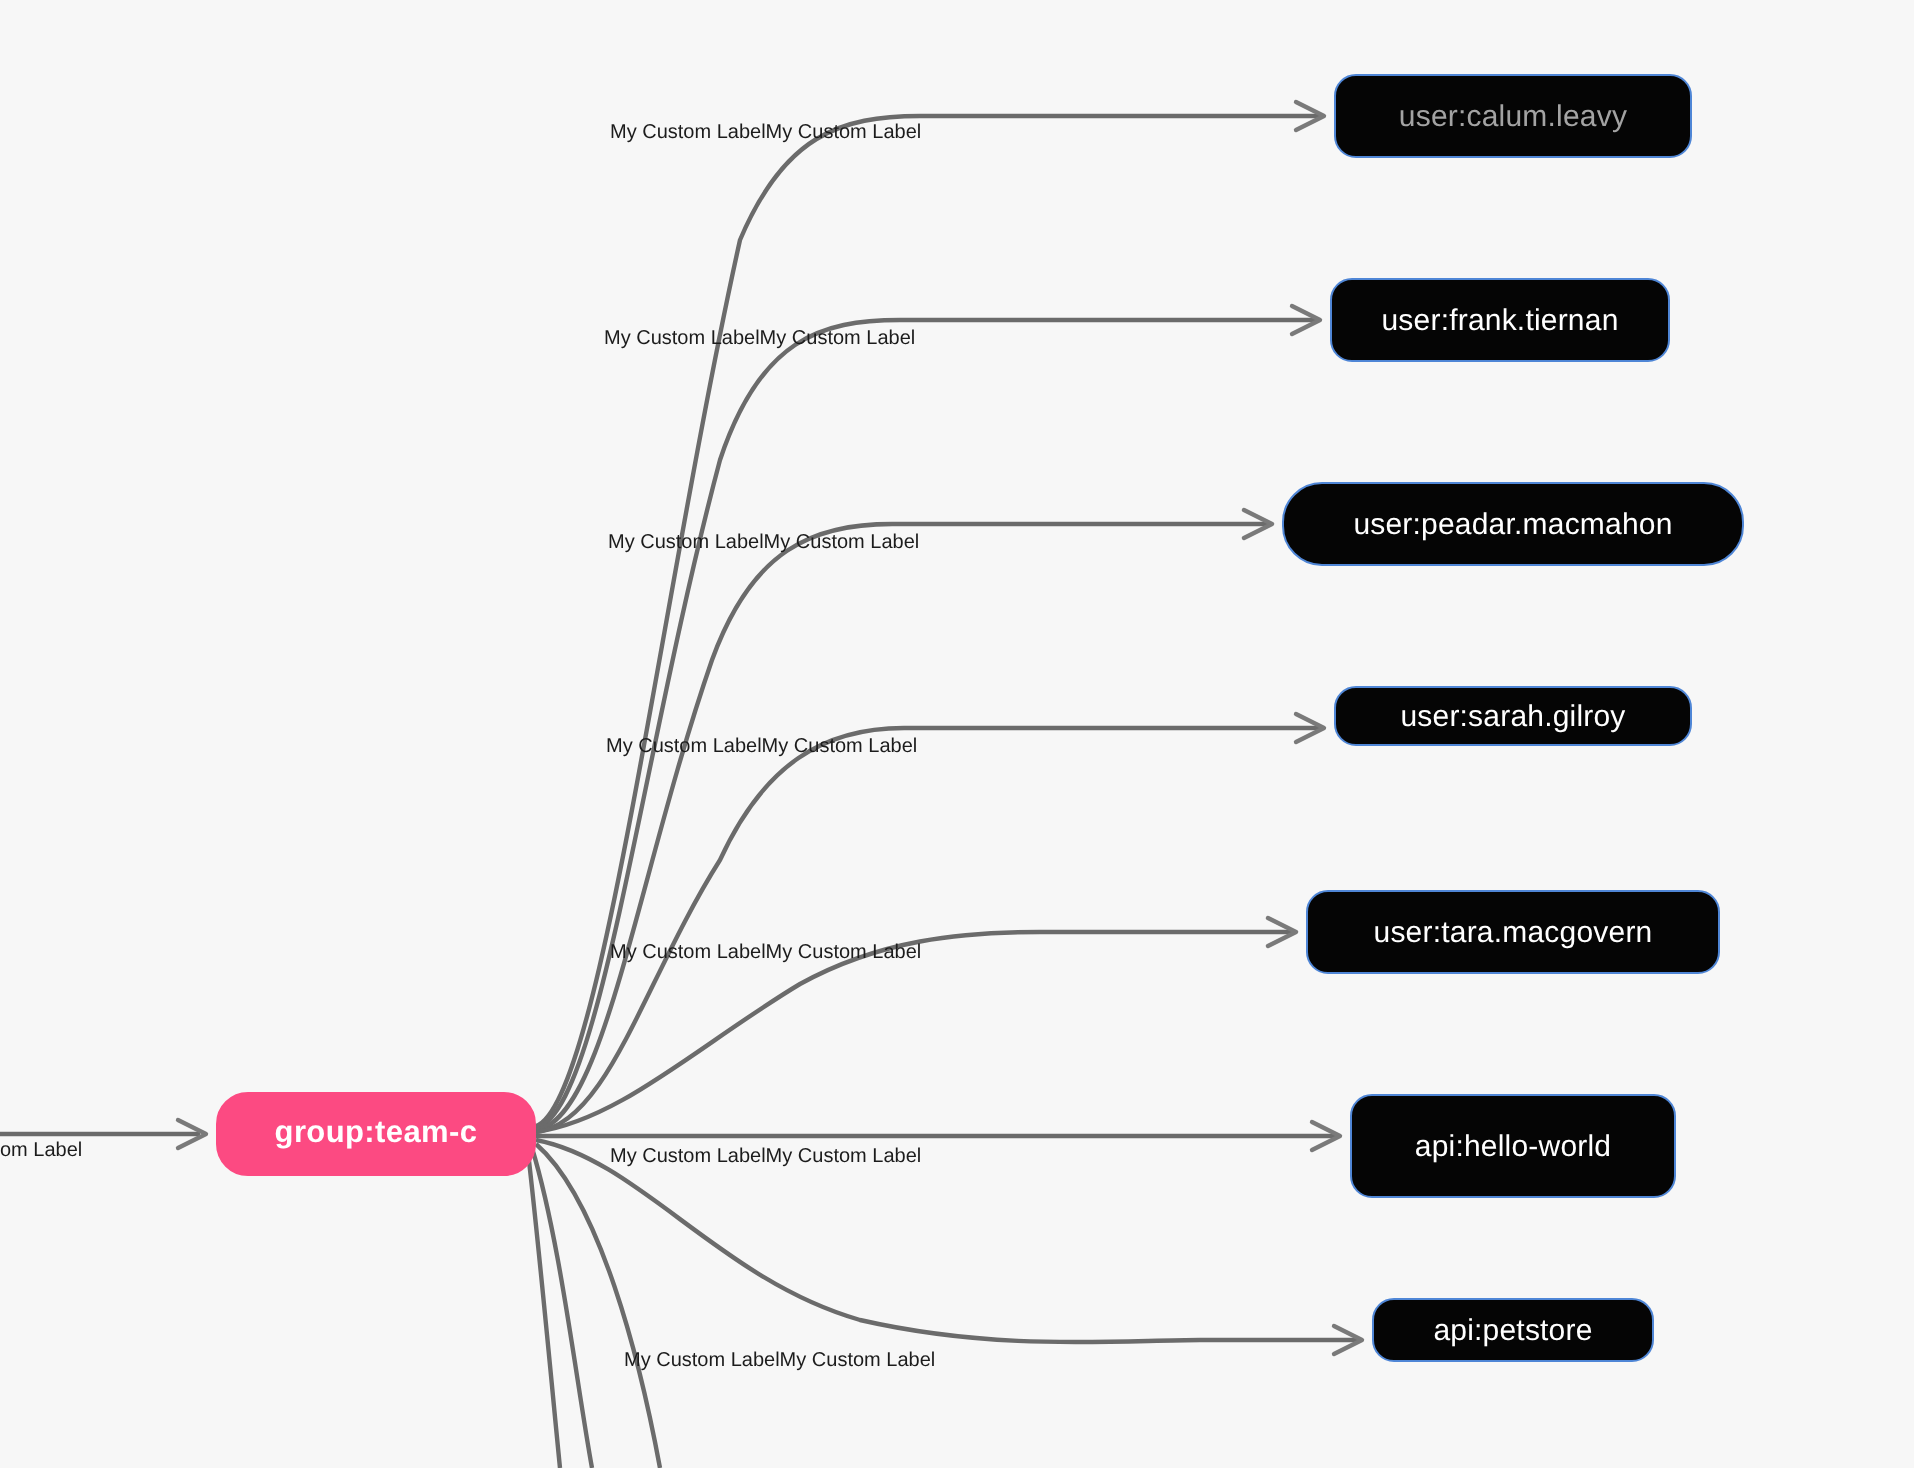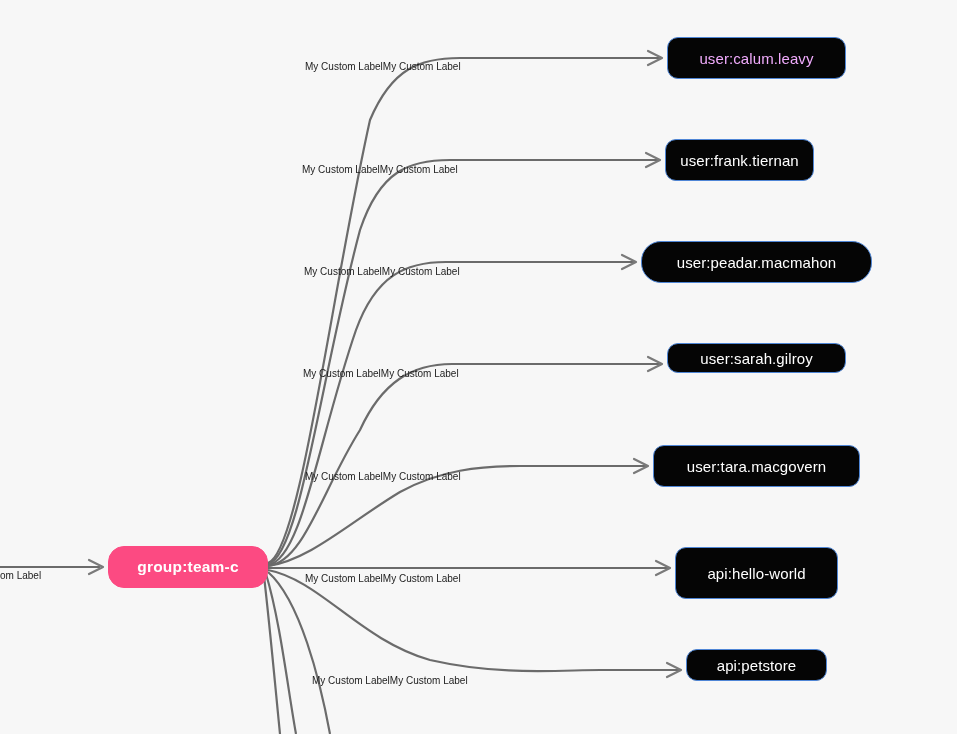--- a/index.html
+++ b/index.html
@@ -104,24 +104,24 @@
       <div class="edge-label" style="left: 0px; top: 570px; color: rgb(28, 28, 28);">om Label</div>
       <div class="edge-label" style="left: 305px; top: 61px; color: rgb(28, 28, 28);">My Custom LabelMy Custom Label</div>
       <div class="edge-label" style="left: 302px; top: 164px; color: rgb(28, 28, 28);">My Custom LabelMy Custom Label</div>
       <div class="edge-label" style="left: 304px; top: 266px; color: rgb(28, 28, 28);">My Custom LabelMy Custom Label</div>
       <div class="edge-label" style="left: 303px; top: 368px; color: rgb(28, 28, 28);">My Custom LabelMy Custom Label</div>
       <div class="edge-label" style="left: 305px; top: 471px; color: rgb(28, 28, 28);">My Custom LabelMy Custom Label</div>
       <div class="edge-label" style="left: 305px; top: 573px; color: rgb(28, 28, 28);">My Custom LabelMy Custom Label</div>
       <div class="edge-label" style="left: 312px; top: 675px; color: rgb(28, 28, 28);">My Custom LabelMy Custom Label</div>
     </div>
   <div id="node-layer">
-      <div class="node node-target" style="left: 667px; top: 37px; width: 179px; height: 42px; background: rgb(5, 5, 5); border-color: rgb(79, 134, 214); color: #f0abfc;">
+      <div class="node node-target" style="left: 667px; top: 37px; width: 179px; height: 42px; background: rgb(5, 5, 5); border-color: rgb(79, 134, 214); color: #a3a3a3;">
         <span>user:calum.leavy</span>
       </div>
-      <div class="node node-target" style="left: 665px; top: 139px; width: 149px; height: 42px; background: rgb(5, 5, 5); border-color: rgb(79, 134, 214); color: rgb(255, 255, 255);">
+      <div class="node node-target" style="left: 665px; top: 139px; width: 170px; height: 42px; background: rgb(5, 5, 5); border-color: rgb(79, 134, 214); color: rgb(255, 255, 255);">
         <span>user:frank.tiernan</span>
       </div>
       <div class="node node-target" style="left: 641px; top: 241px; width: 231px; height: 42px; background: rgb(5, 5, 5); border-color: rgb(79, 134, 214); color: rgb(255, 255, 255); border-radius: 20px;">
         <span>user:peadar.macmahon</span>
       </div>
       <div class="node node-target" style="left: 667px; top: 343px; width: 179px; height: 30px; background: rgb(5, 5, 5); border-color: rgb(79, 134, 214); color: rgb(255, 255, 255);">
         <span>user:sarah.gilroy</span>
       </div>
       <div class="node node-target" style="left: 653px; top: 445px; width: 207px; height: 42px; background: rgb(5, 5, 5); border-color: rgb(79, 134, 214); color: rgb(255, 255, 255);">
         <span>user:tara.macgovern</span>

